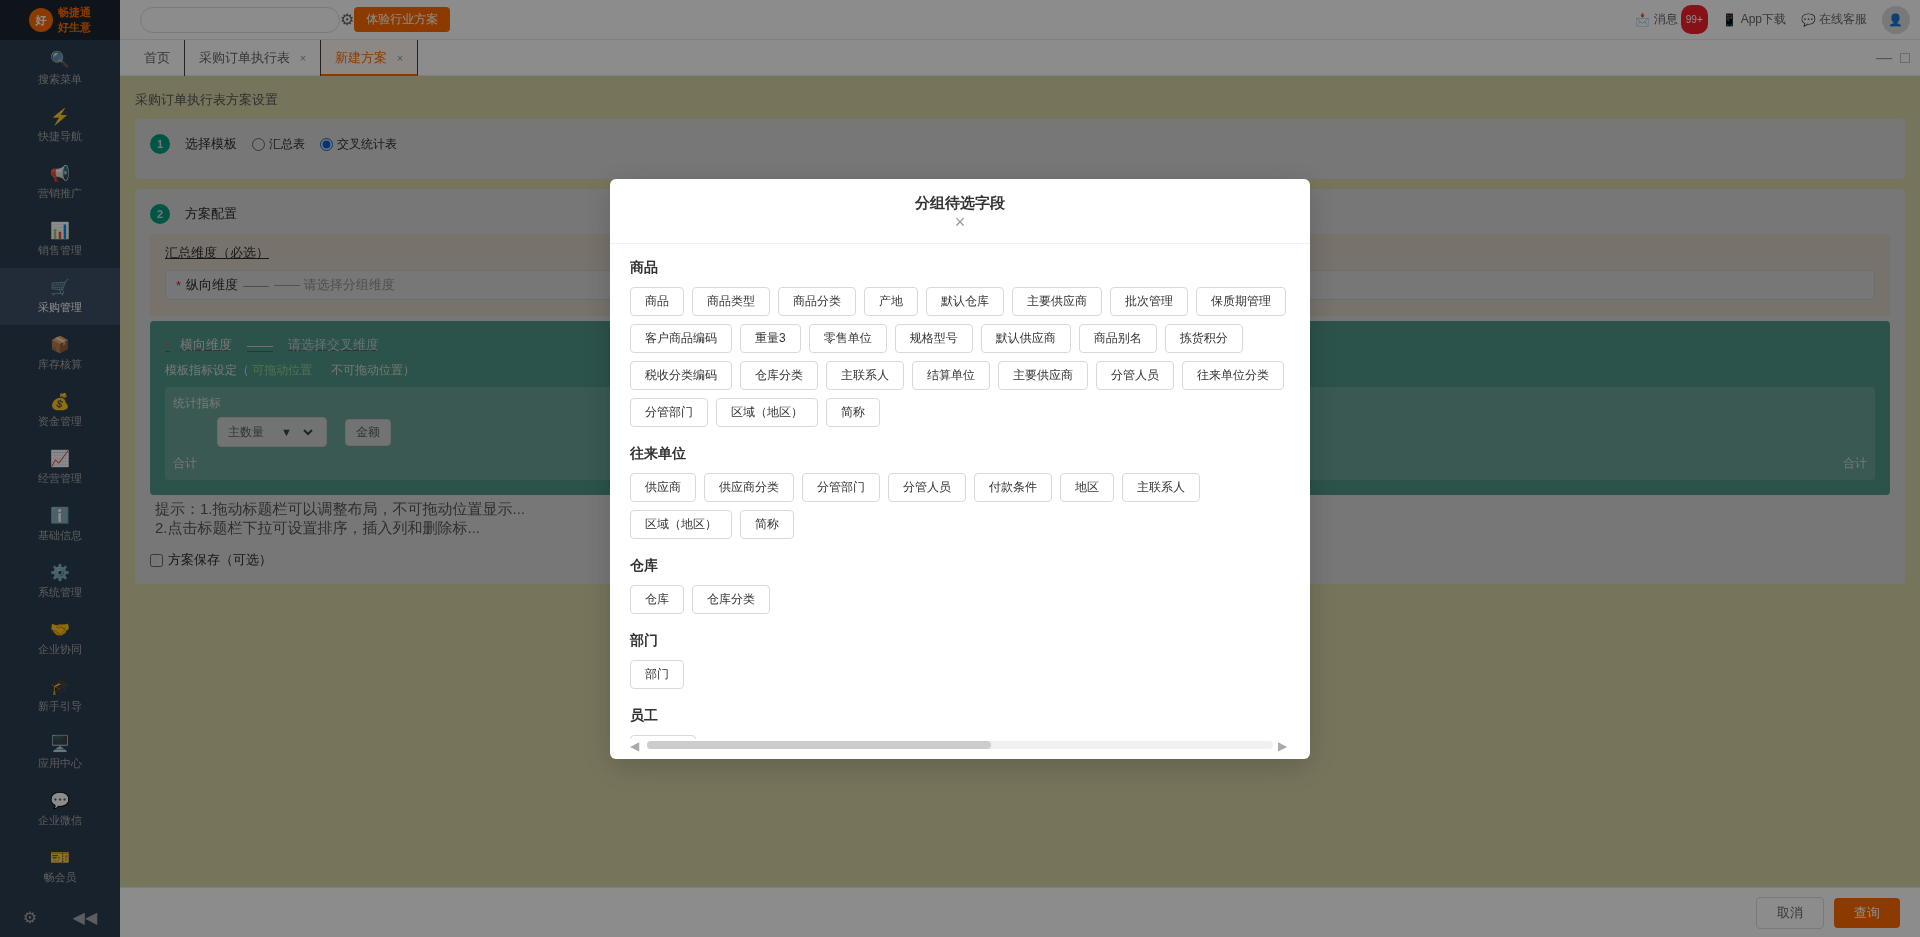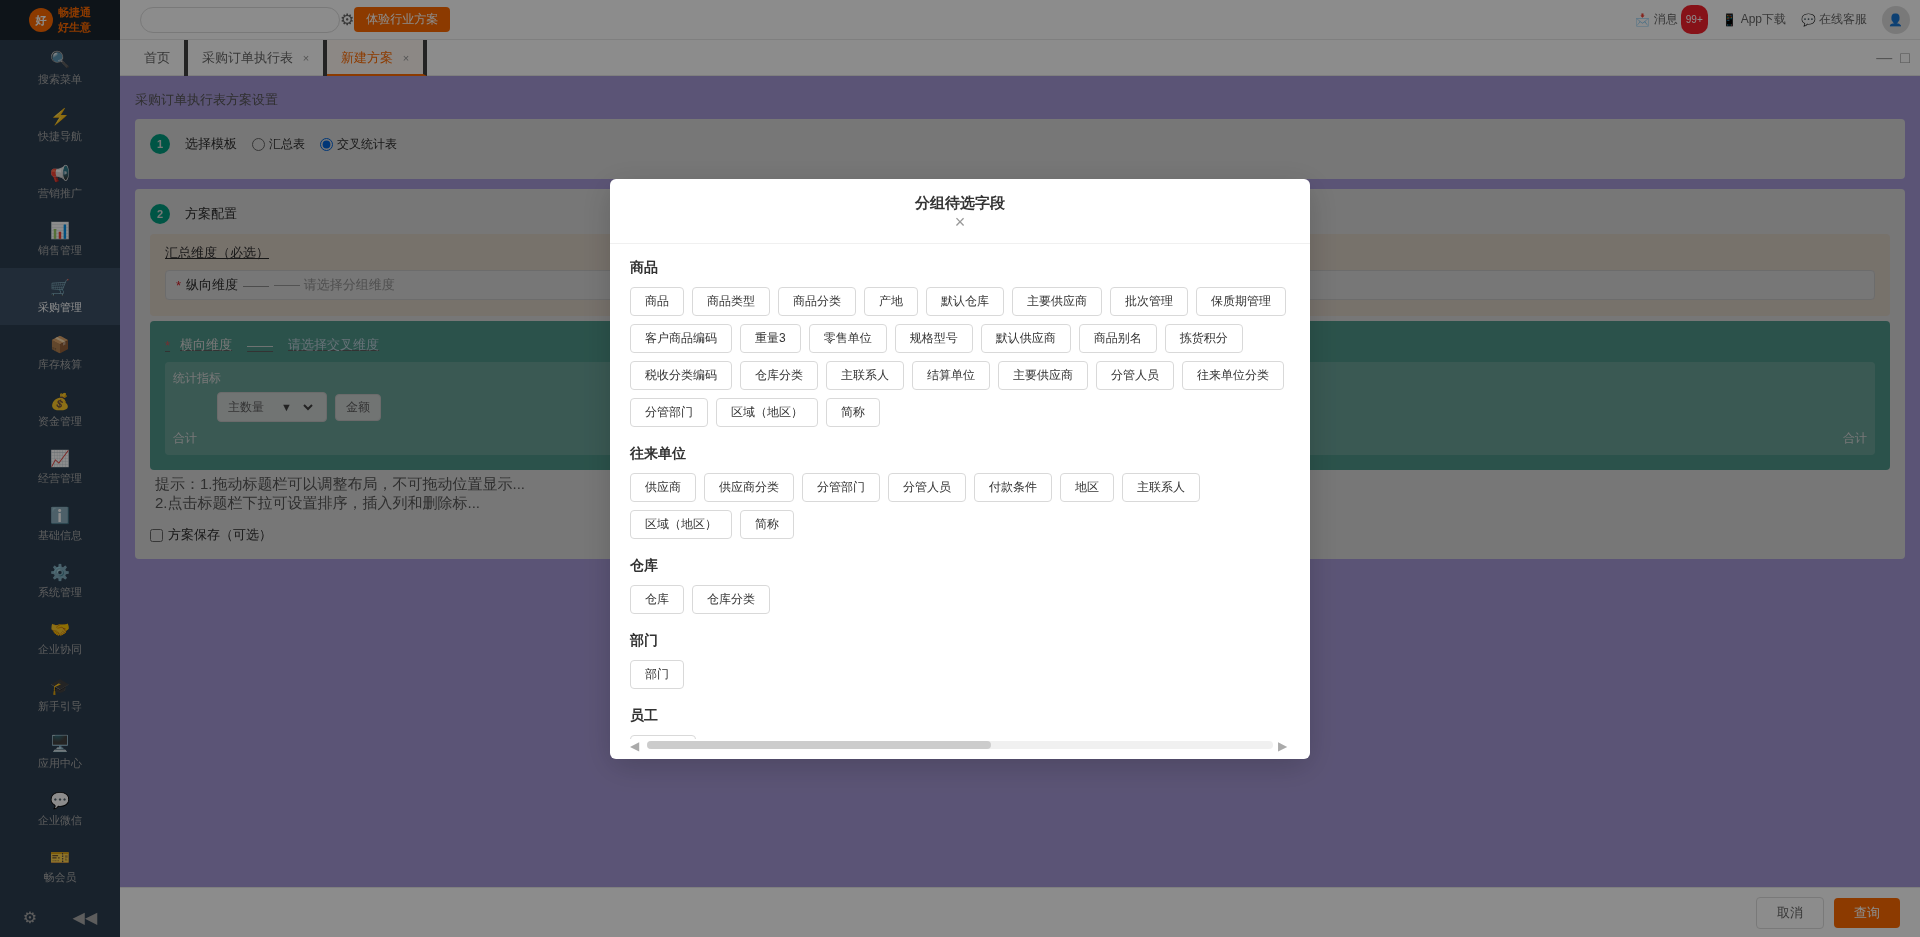--- a/index.html
+++ b/index.html
@@ -75,21 +75,21 @@
       padding: 0 10px;
       z-index: 99;
     }
     .tab-item {
       padding: 0 14px;
       height: 36px;
       line-height: 36px;
       cursor: pointer;
       font-size: 13px;
       color: #666;
-      border-right: 4px solid #404040;
+      border-right: 1px solid #404040;
     }
     .tab-item.active {
       color: #ff6b00;
       border-bottom: 2px solid #ff6b00;
       background: #fff8f3;
     }
     .tab-close { margin-left: 6px; color: #999; font-size: 11px; }
 
     
     .sidebar {
@@ -143,21 +143,21 @@
       color: #aaa;
       cursor: pointer;
       font-size: 16px;
     }
 
     
     .main-content {
       margin-top: 76px;
       margin-left: 120px;
       padding: 15px;
-      background: #c4b5fd;
+      background: #fef9c3;
       min-height: calc(100vh - 76px);
     }
     .page-title { font-size: 13px; color: #666; margin-bottom: 10px; }
 
     
     .step-area {
       background: #fff;
       border-radius: 4px;
       padding: 15px;
       margin-bottom: 10px;
@@ -484,24 +484,30 @@
       </div>
     </div>
 
     <div style="background:#1a8f7a;padding:15px;border-radius:4px;margin-top:5px;opacity:0.7;">
       <div class="config-row">
         <span class="required-mark">*</span>
         <span style="color:#fff;">横向维度</span>
         <span style="color:#fff;margin:0 5px;">——</span>
         <span style="color:#cef;">请选择交叉维度</span>
       </div>
+      <div style="margin-top:8px;font-size:12px;color:#fff;">
+        <span>模板指标设定（</span>
+        <span style="color:#90EE90;">可拖动位置</span>
+        <span>　</span>
+        <span style="color:#ffd;">不可拖动位置）</span>
+      </div>
       <div style="margin-top:8px;">
         <div style="background:rgba(255,255,255,0.2);border-radius:4px;padding:8px;">
           <div style="color:#fff;font-size:12px;margin-bottom:5px;">统计指标</div>
-          <div style="display:flex;gap:8px;align-items:center;padding-left:44px;">
+          <div style="display:flex;gap:18px;align-items:center;padding-left:44px;">
             <div class="indicator-chip" style="background:rgba(255,255,255,0.9);">
               <span>主数量</span>
               <select class="chip-select" style="font-size:11px;border:none;background:transparent;outline:none;"><option>▼</option></select>
             </div>
             <div class="indicator-chip" style="background:rgba(255,255,255,0.9);">
               <span>金额</span>
             </div>
           </div>
           <div style="display:flex;gap:10px;margin-top:8px;color:#fff;font-size:12px;justify-content:space-between;">
             <span>合计</span>

